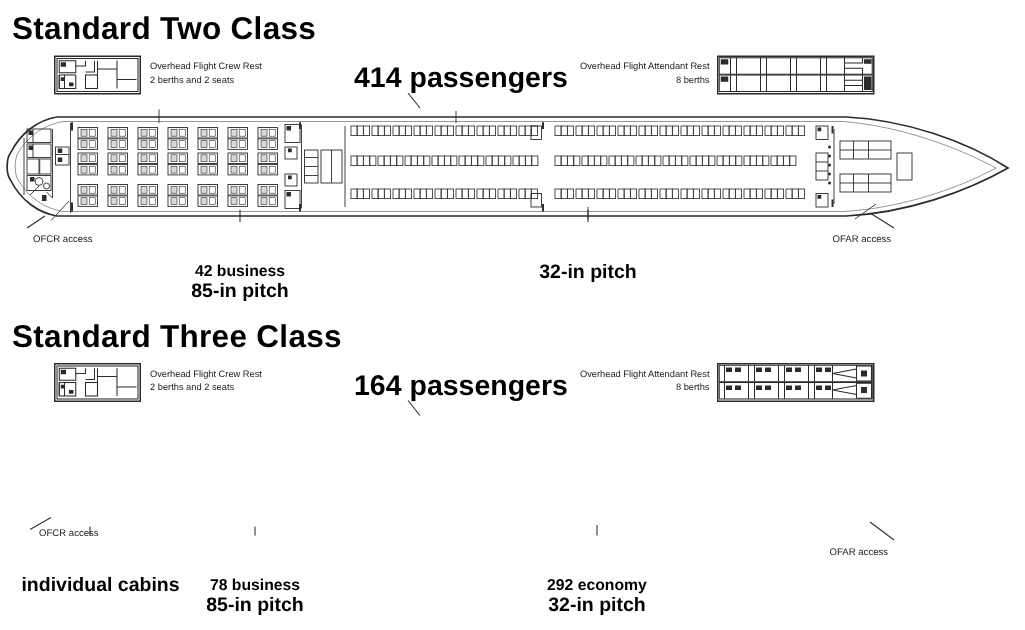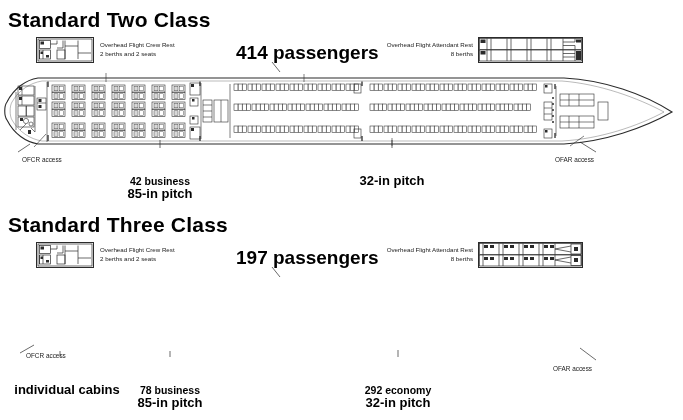--- a/index.html
+++ b/index.html
@@ -383,21 +383,21 @@
   </div>
   <div class="cls-lbl" style="left:332px;top:150px;width:120px;">
     <span class="sub">32-in pitch</span>
   </div>
 </div>
 
 <div class="diagram d2">
 
   <div class="section-title">Standard Three Class</div>
 
-  <div class="pax-count">197 passengers</div>
+  <div class="pax-count">164 passengers</div>
 
   <div class="rest-block ofcr-block">
     <div class="rest-art ofcr-art">
       <svg width="56" height="24" viewBox="0 0 56 24">
         <g fill="none" stroke="#2b2b2b" stroke-width="0.7">
           <rect x="1" y="1" width="54" height="22"></rect>
           <rect x="2.5" y="2.5" width="11" height="8"></rect>
           <rect x="2.5" y="12" width="11" height="9"></rect>
           <path d="M13.5 6 L20 6 L20 2.5"></path>
           <path d="M20 10 L26 10 L26 2.5"></path>

